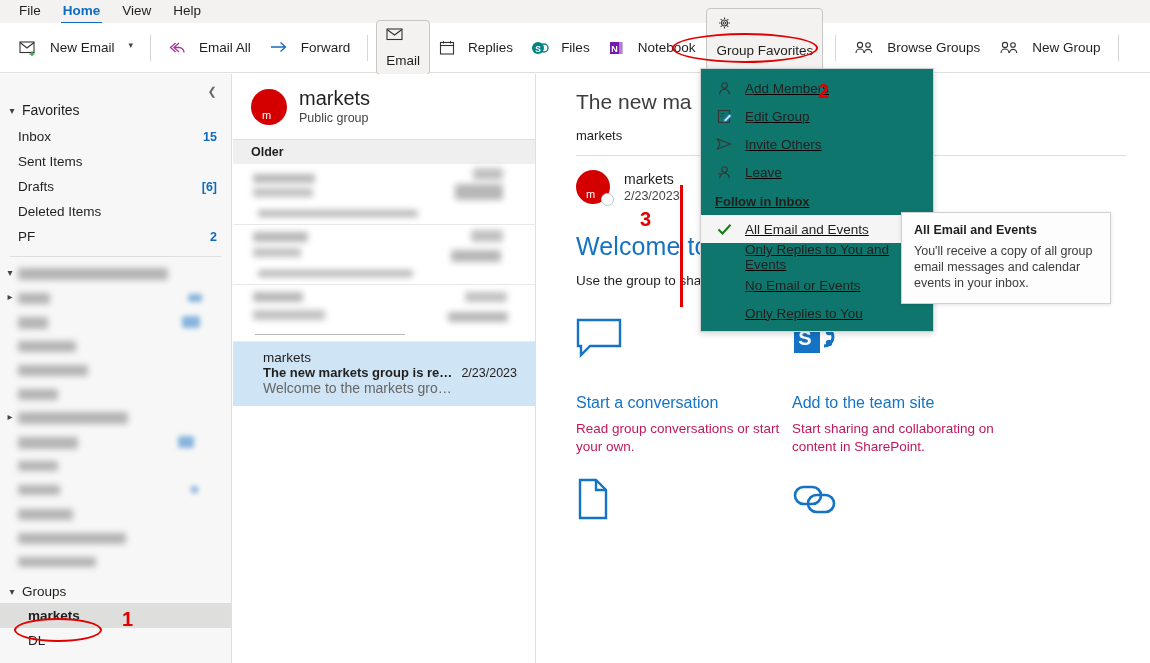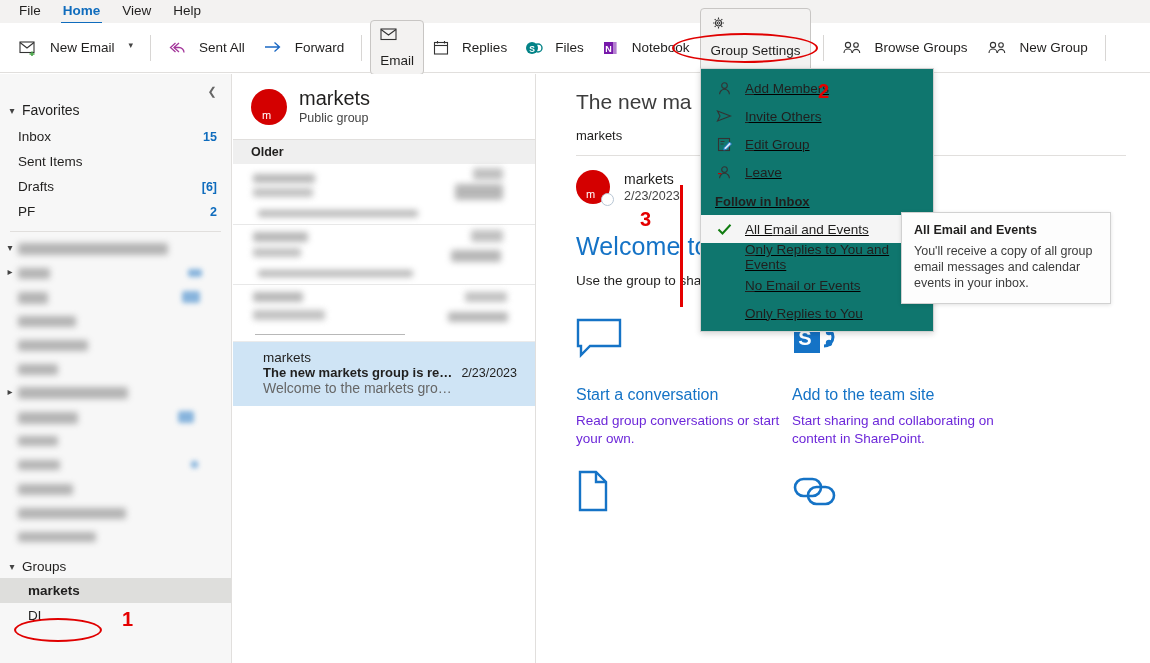--- a/index.html
+++ b/index.html
@@ -147,22 +147,22 @@
   .rp-sdate { font-size: 12.5px; color: #444; margin-top: 2px; }
 
   .welcome {
     font-size: 25px; color: #1573c6; padding: 28px 0 0 39px; letter-spacing: .1px;
   }
   .welcome-sub { font-size: 13.5px; color: #201f1e; padding: 12px 0 0 39px; }
 
   .cards { display: flex; padding: 30px 0 0 39px; gap: 0; }
   .card { width: 216px; }
   .card-icon { height: 58px; }
-  .card-title { font-size: 16px; color: #1573c6; margin-top: 10px; }
-  .card-body { font-size: 13.5px; color: #6d28d9; margin-top: 8px; line-height: 18px; }
+  .card-title { font-size: 16px; color: #1573c6; margin-top: 18px; }
+  .card-body { font-size: 13.5px; color: #be185d; margin-top: 8px; line-height: 18px; }
   .cards2 { display: flex; padding: 22px 0 0 39px; }
   .cards2 .card { width: 216px; }
 
   
   .menu {
     position: absolute; top: 68px; left: 700px; width: 234px;
     background: #0f766e; border: 1px solid #d1d1d1;
     box-shadow: 0 2px 6px rgba(0,0,0,.16); z-index: 50; padding: 5px 0 4px 0; text-decoration: underline;
   }
   .mitem {
@@ -220,21 +220,21 @@
     <div class="rb-sep"></div>
 
     <div class="rb">
       <span>
         <svg width="19" height="16" viewBox="0 0 19 16">
           <path d="M7.5 3 L2.5 7.5 L7.5 12" fill="none" stroke="#a4379b" stroke-width="1.3"></path>
           <path d="M11 3 L6 7.5 L11 12" fill="none" stroke="#a4379b" stroke-width="1.3"></path>
           <path d="M6 7.5 h5 a5 5 0 0 1 5 5" fill="none" stroke="#a4379b" stroke-width="1.3"></path>
         </svg>
       </span>
-      <span>Sent All</span>
+      <span>Email All</span>
     </div>
 
     <div class="rb">
       <span>
         <svg width="20" height="14" viewBox="0 0 20 14">
           <path d="M2 7 h14 M11.5 2.5 L16.5 7 L11.5 11.5" fill="none" stroke="#1a68c4" stroke-width="1.3"></path>
         </svg>
       </span>
       <span>Forward</span>
     </div>
@@ -285,21 +285,21 @@
     </div>
 
     <div class="rb boxed" style="margin-left:2px;">
       <span>
         <svg width="19" height="16" viewBox="0 0 19 16">
           <circle cx="8.5" cy="8" r="3" fill="none" stroke="#333" stroke-width="1.2"></circle>
           <circle cx="8.5" cy="8" r="1.2" fill="none" stroke="#333" stroke-width="1"></circle>
           <path d="M8.5 2.6 v1.4 M8.5 12 v1.4 M3.1 8 h1.4 M12.5 8 h1.4 M4.7 4.2 l1 1 M12.3 11.8 l-1-1 M12.3 4.2 l-1 1 M4.7 11.8 l1-1" stroke="#333" stroke-width="1.1"></path>
         </svg>
       </span>
-      <span>Group Settings</span>
+      <span>Group Favorites</span>
       <span class="caret">▾</span>
     </div>
 
     <div class="rb-sep" style="margin-left:12px;"></div>
 
     <div class="rb">
       <span>
         <svg width="22" height="16" viewBox="0 0 22 16">
           <circle cx="7" cy="5" r="2.6" fill="none" stroke="#333" stroke-width="1.1"></circle>
           <path d="M3 13 a4 4 0 0 1 8 0" fill="none" stroke="#333" stroke-width="1.1"></path>
@@ -342,20 +342,24 @@
       <span>Inbox</span>
       <span class="nav-count">15</span>
     </div>
     <div class="nav-item">
       <span>Sent Items</span>
       <span class="nav-count"></span>
     </div>
     <div class="nav-item">
       <span>Drafts</span>
       <span class="nav-count">[6]</span>
+    </div>
+    <div class="nav-item">
+      <span>Deleted Items</span>
+      <span class="nav-count"></span>
     </div>
     <div class="nav-item">
       <span>PF</span>
       <span class="nav-count">2</span>
     </div>
 
     <div class="divider"></div>
 
     <div style="padding-top:4px;">
       <div class="blur-row">
@@ -540,36 +544,36 @@
         <svg width="15" height="15" viewBox="0 0 15 15">
           <circle cx="7.5" cy="4.6" r="2.8" fill="none" stroke="#333" stroke-width="1.1"></circle>
           <path d="M2.6 13.2 a4.9 4.9 0 0 1 9.8 0" fill="none" stroke="#333" stroke-width="1.1"></path>
         </svg>
       </span>
       <span><u>A</u><span>dd Members</span></span>
     </div>
 
     <div class="mitem">
       <span class="ico">
-        <svg width="16" height="14" viewBox="0 0 16 14">
-          <path d="M1.5 2 L14.5 7 L1.5 12 L4 7 Z" fill="none" stroke="#333" stroke-width="1.1"></path>
-        </svg>
-      </span>
-      <span><u>I</u><span>nvite Others</span></span>
-    </div>
-
-    <div class="mitem">
-      <span class="ico">
         <svg width="15" height="15" viewBox="0 0 15 15">
           <rect x="1.5" y="1.5" width="11" height="12" fill="none" stroke="#333" stroke-width="1.1"></rect>
           <path d="M3.5 4.5 h4 M3.5 7 h3" stroke="#333" stroke-width="0.9"></path>
           <path d="M12.5 5 L14.5 7 L9 12.5 L6.6 13 L7.2 10.6 Z" fill="#cfe4f5" stroke="#1573c6" stroke-width="1"></path>
         </svg>
       </span>
       <span><u>E</u><span>dit Group</span></span>
+    </div>
+
+    <div class="mitem">
+      <span class="ico">
+        <svg width="16" height="14" viewBox="0 0 16 14">
+          <path d="M1.5 2 L14.5 7 L1.5 12 L4 7 Z" fill="none" stroke="#333" stroke-width="1.1"></path>
+        </svg>
+      </span>
+      <span><u>I</u><span>nvite Others</span></span>
     </div>
 
     <div class="mitem">
       <span class="ico">
         <svg width="15" height="15" viewBox="0 0 15 15">
           <circle cx="7.5" cy="4.6" r="2.8" fill="none" stroke="#333" stroke-width="1.1"></circle>
           <path d="M2.6 13.2 a4.9 4.9 0 0 1 9.8 0" fill="none" stroke="#333" stroke-width="1.1"></path>
           <path d="M1 8.6 h3.4" stroke="#c00" stroke-width="1.2"></path>
         </svg>
       </span>

